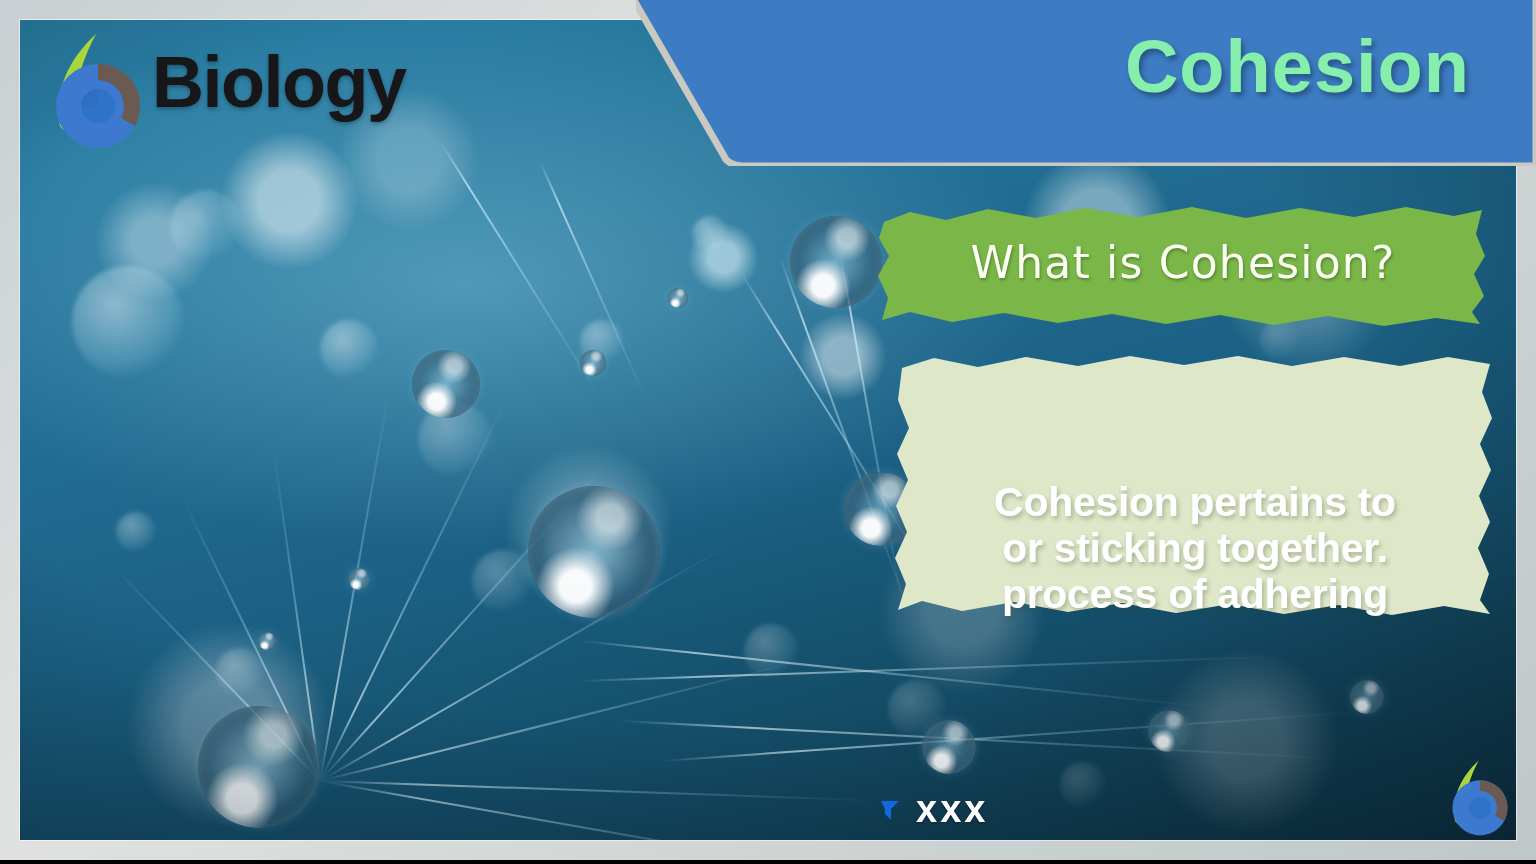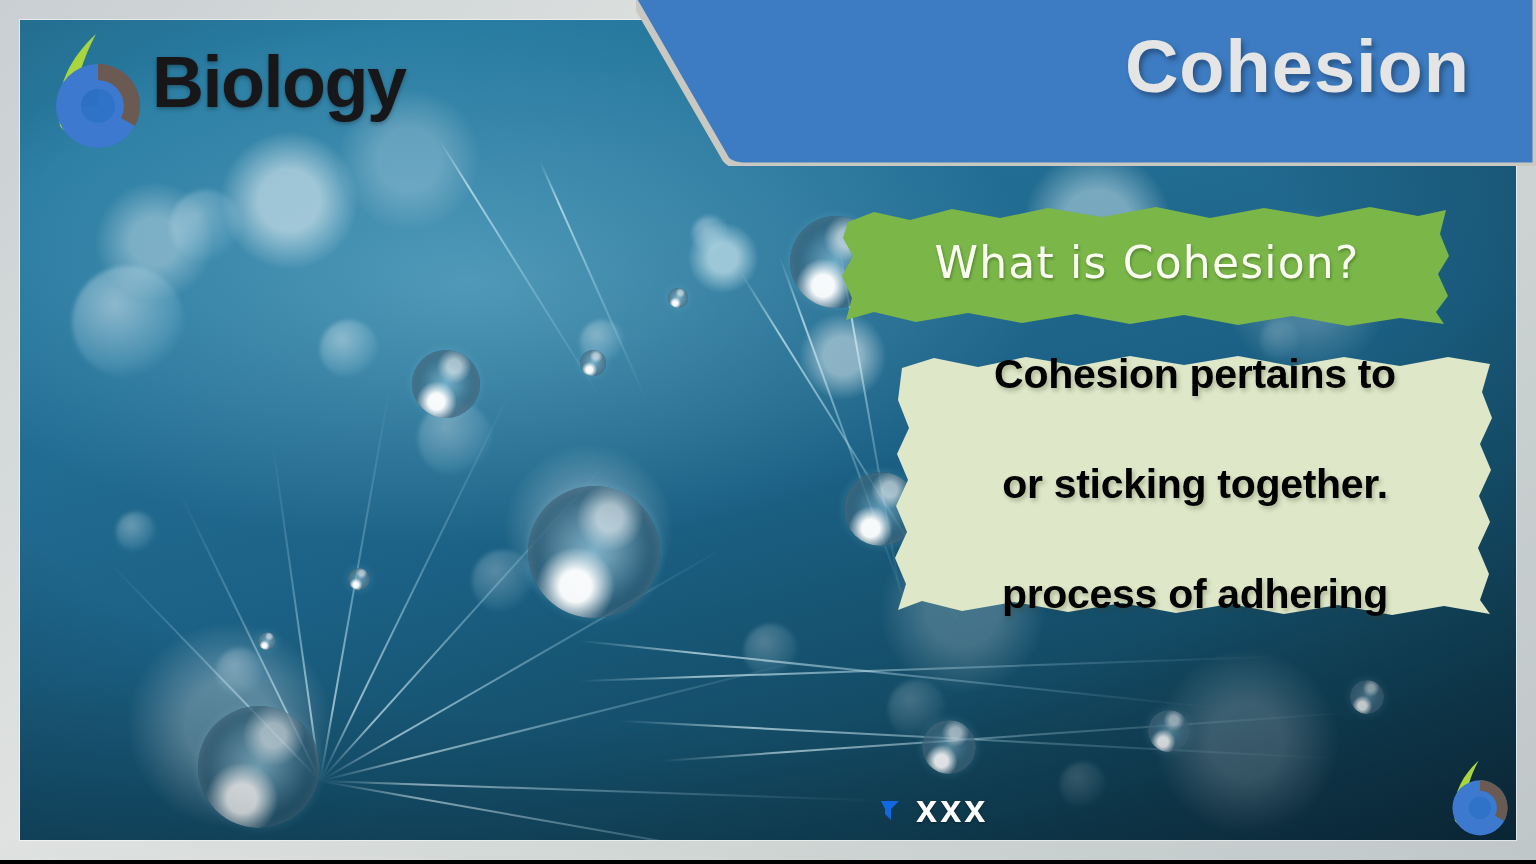--- a/index.html
+++ b/index.html
@@ -63,37 +63,37 @@
   .logo-text{ margin-left:4px; padding-top:22px; }
   .logo-word{ font-size:72px; font-weight:bold; color:#17171a; line-height:.86;
     letter-spacing:-1.5px; text-shadow:0 2px 4px rgba(0,0,0,.30); }
   .logo-sub{ font-size:25px; color:#4a4a4f; letter-spacing:13px; font-weight:500;
     margin-top:-2px; margin-left:3px; text-shadow:0 1px 2px rgba(0,0,0,.25); }
 
   
   .banner{ position:absolute; right:0; top:0; width:900px; height:166px; z-index:11; }
   .banner svg{ display:block; }
   .banner-title{ position:absolute; right:66px; top:28px; font-size:74px; font-weight:bold;
-    color:#e5e5e5; letter-spacing:1px; line-height:1.05;
+    color:#86efac; letter-spacing:1px; line-height:1.05;
     text-shadow:3px 4px 5px rgba(20,48,80,.50); white-space:nowrap; }
 
   
-  .qbox{ position:absolute; left:840px; top:200px; width:614px; height:128px; z-index:12; }
+  .qbox{ position:absolute; left:876px; top:200px; width:614px; height:128px; z-index:12; }
   .qbox svg{ position:absolute; inset:0; }
   .qbox-label{ position:absolute; inset:0; display:flex; align-items:center; justify-content:center;
     font-size:44px; color:#fbfff2; font-weight:400; letter-spacing:1.2px;
     font-family:"DejaVu Sans", sans-serif;
     text-shadow:1px 2px 3px rgba(40,70,20,.45); padding-bottom:4px; }
 
   
   .dbox{ position:absolute; left:892px; top:352px; width:606px; height:266px; z-index:12; }
   .dbox svg{ position:absolute; inset:0; }
   .dbox-text{ position:absolute; inset:0; display:flex; flex-direction:column;
-    align-items:center; justify-content:space-between;
-    font-size:41px; font-weight:bold; color:#000000; line-height:1.12;
+    align-items:center; justify-content:flex-end;
+    font-size:41px; font-weight:bold; color:#ffffff; line-height:1.12;
     letter-spacing:-.3px; text-align:center; padding:0 16px;
     text-shadow:2px 3px 4px rgba(60,70,40,.30); }
   .dbox-text span{ display:block; white-space:nowrap; }
 
   
   .xxx-wrap{ position:absolute; left:880px; top:788px; z-index:13; display:flex; align-items:center; }
   .xxx-arrow{ width:20px; height:22px; flex:0 0 auto; }
   .xxx-text{ font-size:38px; font-weight:bold; color:#ffffff; letter-spacing:3px;
     margin-left:16px; text-shadow:0 1px 3px rgba(0,0,0,.35); }
 

